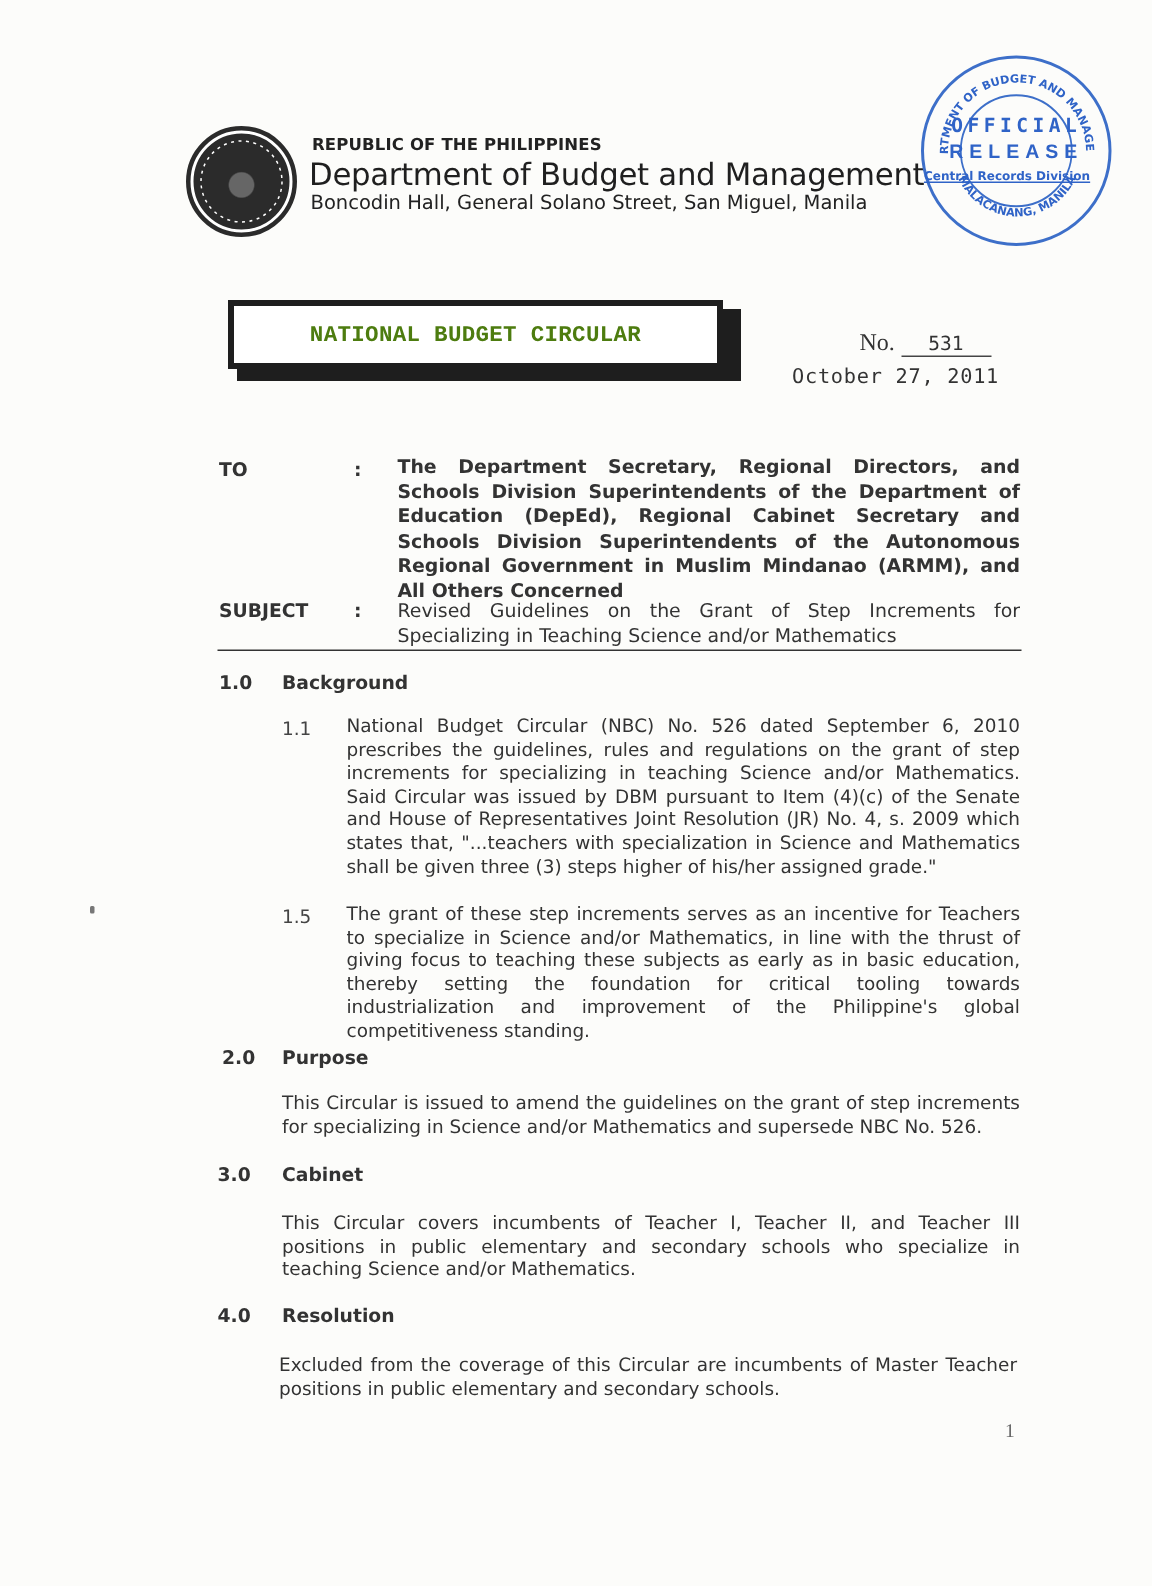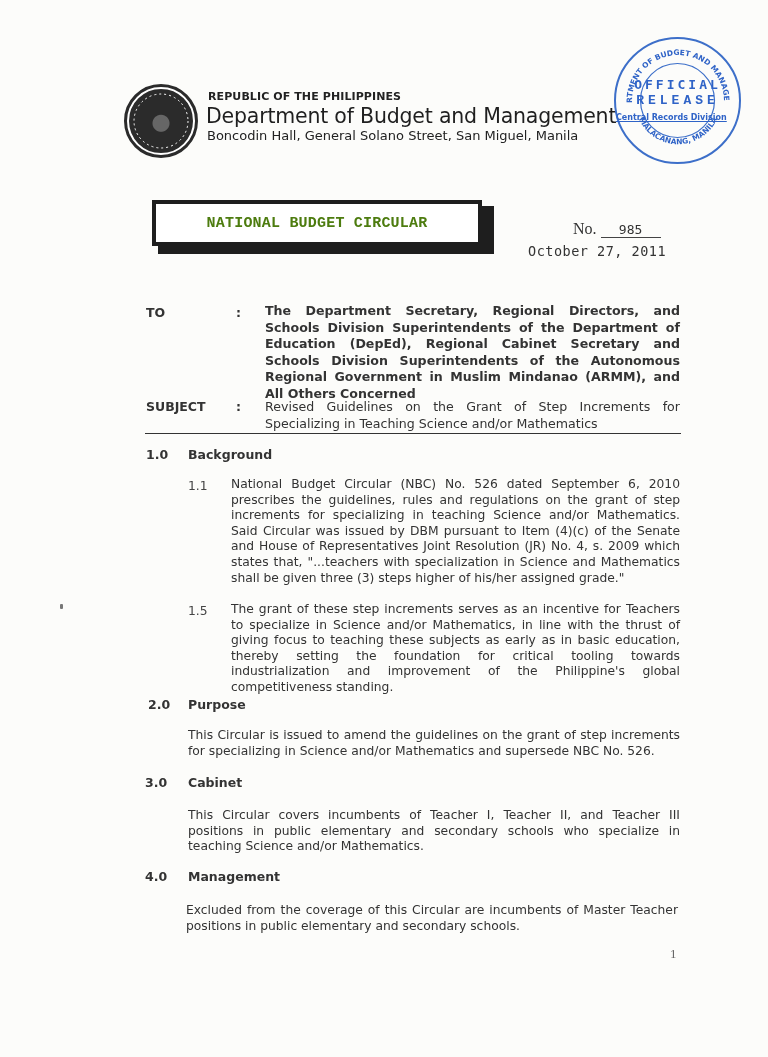--- a/index.html
+++ b/index.html
@@ -23,21 +23,21 @@
   .hdr-dept { left: 206px; top: 104px; font-size: 20.5px; color: #1f1f1f; letter-spacing: -0.2px; }
   .hdr-addr { left: 207px; top: 128px; font-size: 13px; color: #222; }
 
   
   .stamp {
     left: 614px; top: 37px; width: 127px; height: 127px; border-radius: 50%;
     border: 2px solid #3d6fc9; box-sizing: border-box; color: #2f63c7;
   }
   .stamp svg { position: absolute; left: 0; top: 0; }
   .stamp-official { position: absolute; left: 0; width: 100%; top: 38px; text-align: center; font-weight: bold; font-size: 13px; letter-spacing: 3px; font-family: "DejaVu Sans Mono", monospace; }
-  .stamp-release { position: absolute; left: 0; width: 100%; top: 54px; text-align: center; font-weight: bold; font-size: 13px; letter-spacing: 4px; font-family: Liberation Mono, monospace; }
+  .stamp-release { position: absolute; left: 0; width: 100%; top: 54px; text-align: center; font-weight: bold; font-size: 13px; letter-spacing: 4px; font-family: Liberation Sans, sans-serif; }
   .stamp-division { position: absolute; left: 0; width: 100%; top: 74px; font-weight: bold; font-size: 8px; text-decoration: underline; }
 
   
   .nbc-shadow { left: 158px; top: 206px; width: 336px; height: 48px; background: #1e1e1e; }
   .nbc-box {
     left: 152px; top: 200px; width: 330px; height: 46px; background: #fff;
     border: 4px solid #1e1e1e; box-sizing: border-box; display: flex; align-items: center; justify-content: center;
   }
   .nbc-title { font-family: Liberation Mono, monospace; font-weight: bold; font-size: 15px; color: #4d7c0f; letter-spacing: 0.2px; }
   .no-line { left: 573px; top: 220px; font-family: "Liberation Serif", serif; font-size: 16px; color: #333; }
@@ -103,21 +103,21 @@
   <div class="stamp-official">OFFICIAL</div>
   <div class="stamp-release">RELEASE</div>
   <div class="stamp-division">Central Records Division</div>
 </div>
 
 <div class="abs nbc-shadow"></div>
 <div class="abs nbc-box">
   <span class="nbc-title">NATIONAL BUDGET CIRCULAR</span>
 </div>
 <div class="abs no-line">
-  <span>No.</span><span class="no-val">985</span>
+  <span>No.</span><span class="no-val">531</span>
 </div>
 <div class="abs date">October 27, 2011</div>
 
 <div class="abs lbl to-label">TO</div>
 <div class="abs colon to-colon">:</div>
 <div class="abs to-text">The Department Secretary, Regional Directors, and Schools Division Superintendents of the Department of Education (DepEd),  Regional Cabinet Secretary and Schools Division Superintendents of the Autonomous Regional Government in Muslim Mindanao (ARMM), and All Others Concerned</div>
 
 <div class="abs lbl subj-label">SUBJECT</div>
 <div class="abs colon subj-colon">:</div>
 <div class="abs subj-text">Revised Guidelines on the Grant of Step Increments for Specializing in Teaching Science and/or Mathematics</div>
@@ -134,18 +134,18 @@
 
 <div class="abs sec-num" style="left:148px; top:697px;">2.0</div>
 <div class="abs sec-title" style="left:188px; top:697px;">Purpose</div>
 <div class="abs para" style="left:188px; top:728px; width:492px;">This Circular is issued to amend the guidelines on the grant of step increments for specializing in Science and/or Mathematics and supersede NBC No. 526.</div>
 
 <div class="abs sec-num" style="left:145px; top:775px;">3.0</div>
 <div class="abs sec-title" style="left:188px; top:775px;">Cabinet</div>
 <div class="abs para" style="left:188px; top:808px; width:492px;">This Circular covers incumbents of Teacher I, Teacher II, and Teacher III positions in public elementary and secondary schools who specialize in teaching Science and/or Mathematics.</div>
 
 <div class="abs sec-num" style="left:145px; top:869px;">4.0</div>
-<div class="abs sec-title" style="left:188px; top:869px;">Management</div>
+<div class="abs sec-title" style="left:188px; top:869px;">Resolution</div>
 <div class="abs para" style="left:186px; top:903px; width:492px;">Excluded from the coverage of this Circular are incumbents of Master Teacher positions in public elementary and secondary schools.</div>
 
 <div class="abs page-num">1</div>
 
 <div class="abs speck" style="left:60px; top:604px;"></div>
 
 </body></html>

